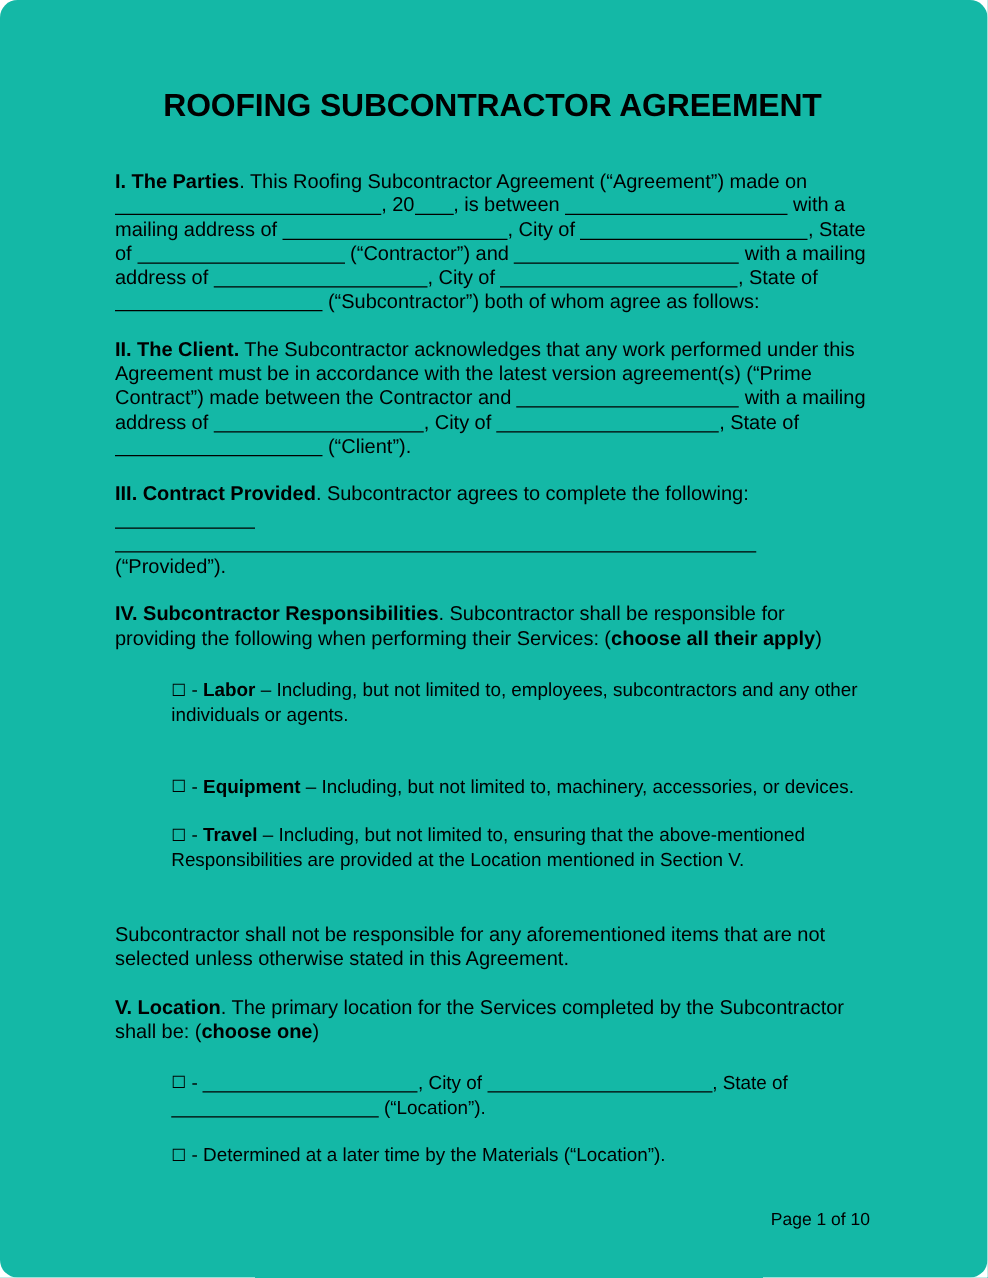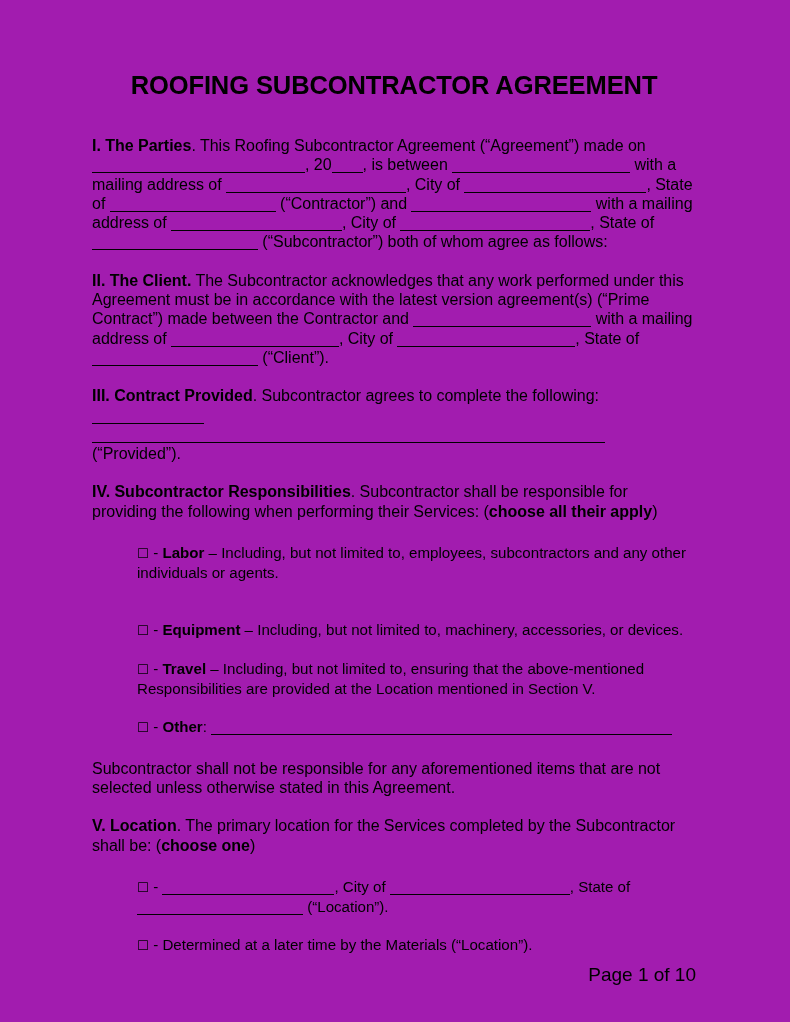--- a/index.html
+++ b/index.html
@@ -14,21 +14,22 @@
     color: #000000;
     -webkit-font-smoothing: antialiased;
   }
   .page {
     position: relative;
     width: 790px;
     height: 1022px;
     box-sizing: border-box;
     padding: 0;
     overflow: hidden;
-    background: #a21caf;
+    background: #14b8a6;
+    border-radius: 14px;
   }
   .doc-title {
     position: absolute;
     left: 92px;
     top: 70px;
     width: 604px;
     text-align: center;
     font-size: 25.5px;
     font-weight: bold;
     letter-spacing: -0.1px;
@@ -75,21 +76,21 @@
     border-bottom: 1.4px solid #000;
     vertical-align: -3px;
     height: 12px;
   }
   .footer {
     position: absolute;
     left: 92px;
     top: 966px;
     width: 604px;
     text-align: right;
-    font-size: 19px;
+    font-size: 14px;
     line-height: 18px;
     color: #000;
   }
 </style>
 </head>
 <body>
 
 <div class="page">
 
   <div class="doc-title">ROOFING SUBCONTRACTOR AGREEMENT</div>
@@ -121,21 +122,20 @@
       <div class="gap-sm"></div>
 
       <p class="item"><span class="cb">☐</span><span> - </span><b>Equipment</b><span> – Including, but not limited to, machinery, accessories, or devices.</span></p>
 
       <div class="gap-sm"></div>
 
       <p class="item"><span class="cb">☐</span><span> - </span><b>Travel</b><span> – Including, but not limited to, ensuring that the above-mentioned Responsibilities are provided at the Location mentioned in Section V.</span></p>
 
       <div class="gap-sm"></div>
 
-      <p class="item"><span class="cb">☐</span><span> - </span><b>Other</b><span>:</span><span class="bl" style="width:461px;margin-left:4px"></span></p>
     </div>
 
     <div class="gap-lg"></div>
 
     <p class="para">Subcontractor shall not be responsible for any aforementioned items that are not selected unless otherwise stated in this Agreement.</p>
 
     <div class="gap-md"></div>
 
     <p class="para"><b>V. Location</b><span>. The primary location for the Services completed by the Subcontractor shall be: (</span><b>choose one</b><span>)</span></p>
 

